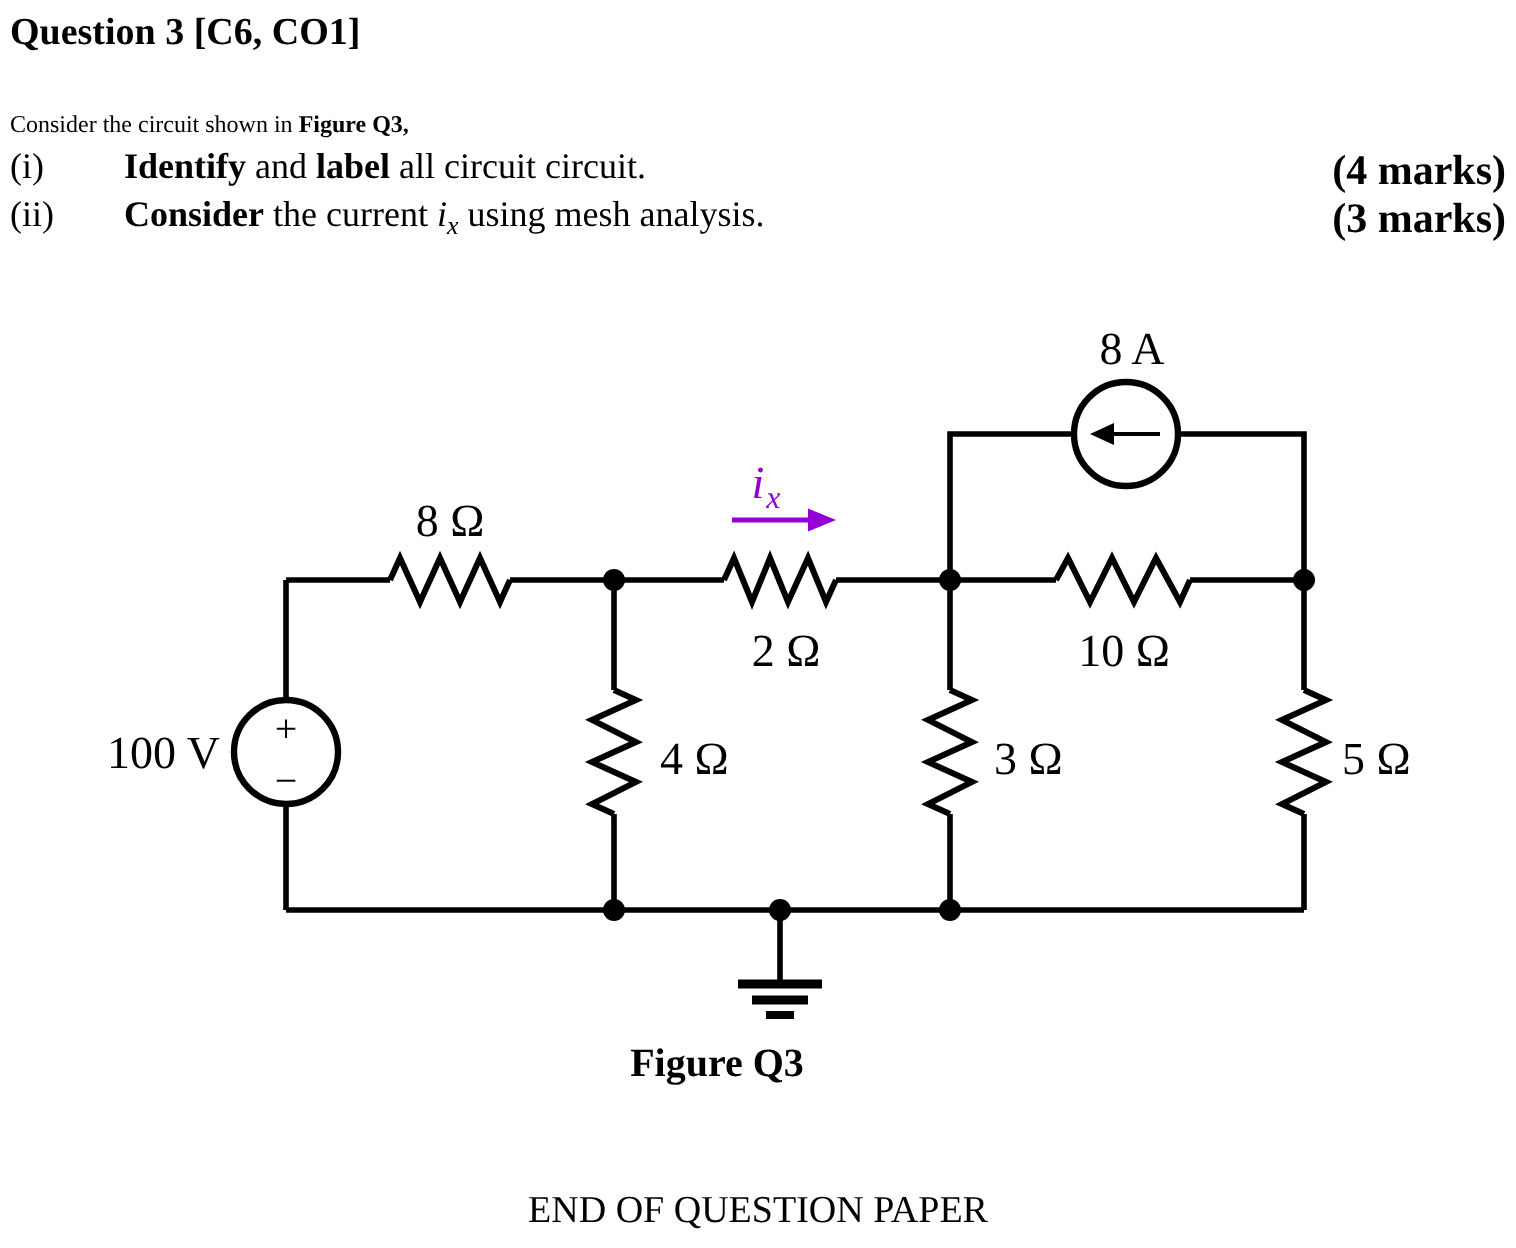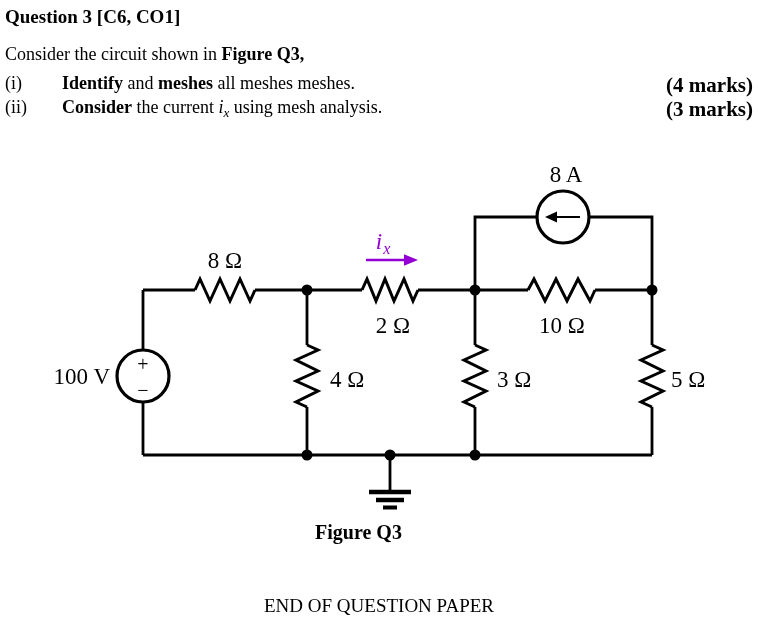--- a/index.html
+++ b/index.html
@@ -3,21 +3,21 @@
 <meta charset="utf-8">
 <style>
   html,body{margin:0;padding:0;}
   body{
     width:758px;height:624px;position:relative;background:#ffffff;
     font-family:"Liberation Serif","DejaVu Serif",serif;color:#000;
     overflow:hidden;
   }
   .abs{position:absolute;}
   .title{left:5px;top:6px;font-size:19px;font-weight:bold;text-align:right;}
-  .intro{left:5px;top:44px;font-size:18px;}
+  .intro{left:5px;top:55px;font-size:12px;}
   .task-num{left:5px;font-size:18px;}
   .task-text{left:62px;font-size:18px;}
   .task-marks{right:5px;font-size:21px;font-weight:bold;}
   .row1{top:73px;} .row2{top:97px;}
   .b{font-weight:bold;}
   .it{font-style:italic;}
   .subx{font-style:italic;font-size:13px;vertical-align:-4px;}
   .caption{left:0;top:521px;width:717px;text-align:center;
            font-size:20px;font-weight:bold;}
   .footer{left:0;top:595px;width:758px;text-align:center;
@@ -34,21 +34,21 @@
            font-size:20px;fill:#000;}
 </style>
 </head>
 <body>
 
 <div class="abs title">Question 3 [C6, CO1]</div>
 
 <div class="abs intro"><span>Consider the circuit shown in </span><span class="b">Figure Q3,</span></div>
 
 <div class="abs task-num row1">(i)</div>
-<div class="abs task-text row1"><span class="b">Identify</span><span> and </span><span class="b">meshes</span><span> all meshes meshes.</span></div>
+<div class="abs task-text row1"><span class="b">Identify</span><span> and </span><span class="b">label</span><span> all circuit circuit.</span></div>
 <div class="abs task-marks row1">(4 marks)</div>
 
 <div class="abs task-num row2">(ii)</div>
 <div class="abs task-text row2"><span class="b">Consider</span><span> the current </span><span class="it">i</span><span class="subx">x</span><span> using mesh analysis.</span></div>
 <div class="abs task-marks row2">(3 marks)</div>
 
 <svg width="758" height="624" viewBox="0 0 758 624">
 
   <g>
     <path class="wire" d="M143,290 H195 M255,290 H362 M418,290 H528 M595,290 H652"></path>

